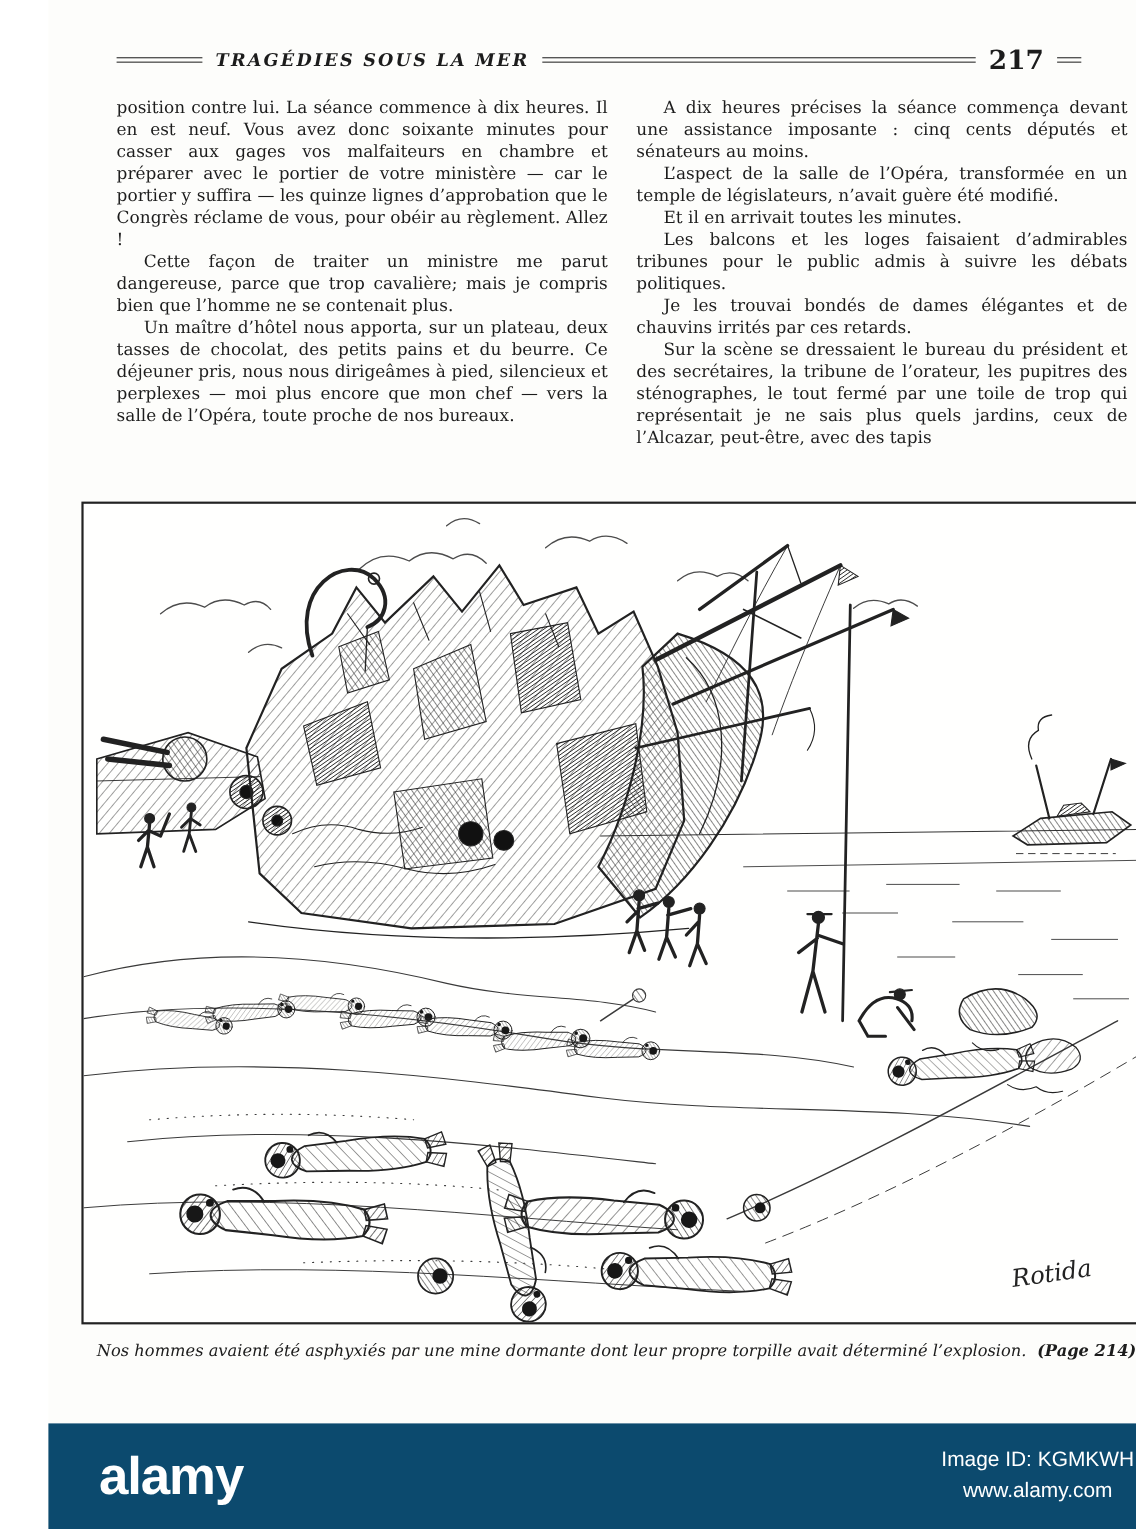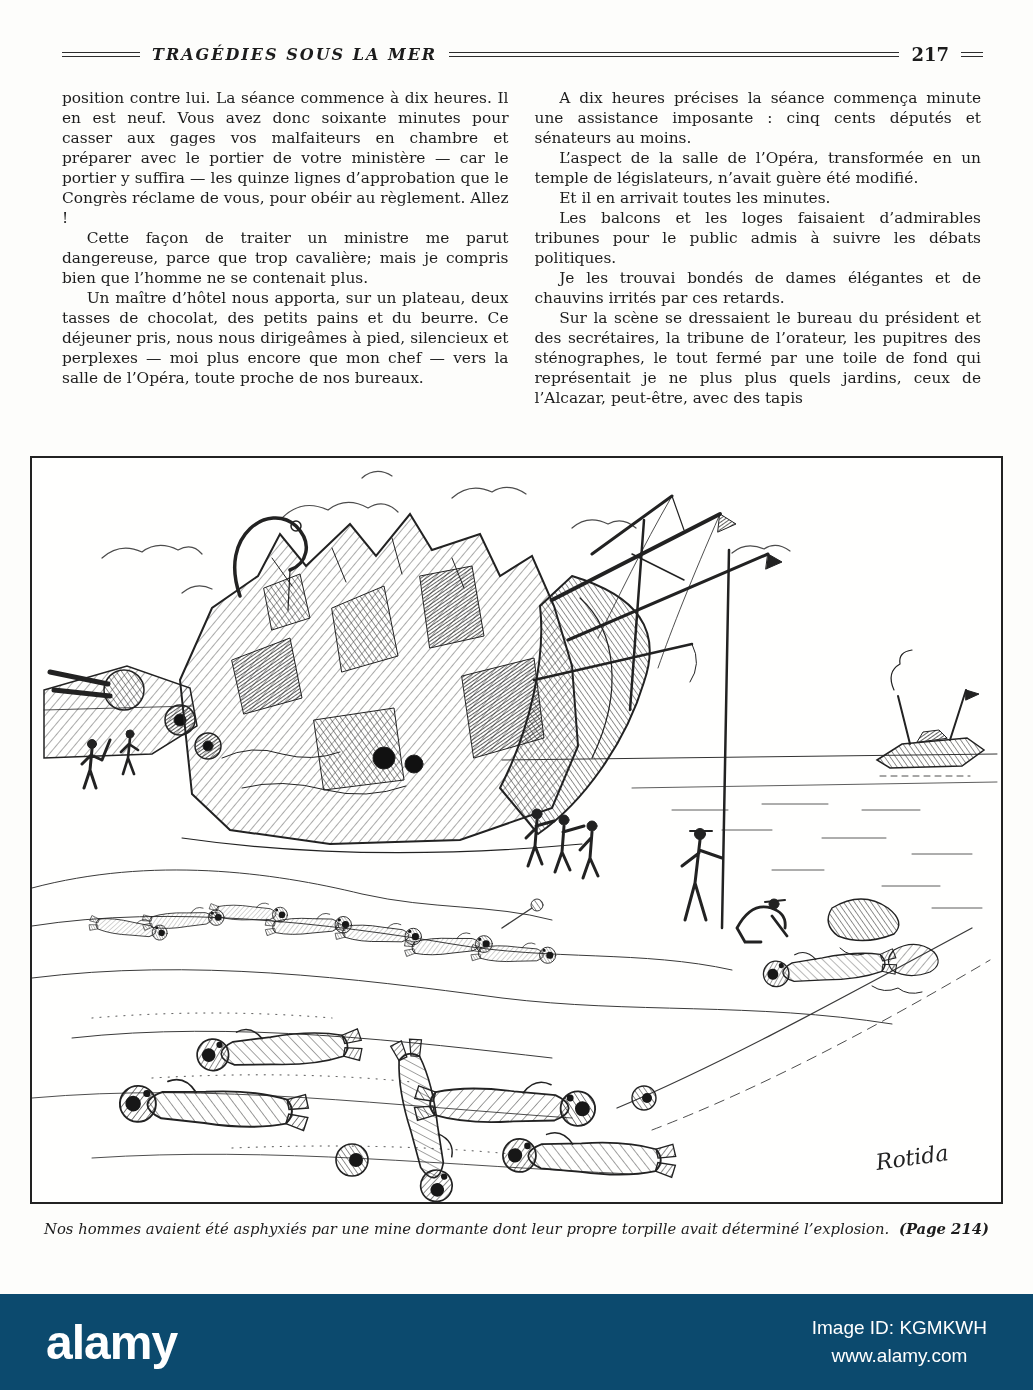--- a/index.html
+++ b/index.html
@@ -1,28 +1,28 @@
 <!DOCTYPE html>
 <html><head>
 <meta charset="utf-8">
 <style>
   html,body{margin:0;padding:0;}
   body{
     width:1033px;height:1390px;position:relative;overflow:hidden;
     background:#ffffff;color:#1c1c1c;
     font-family:"DejaVu Serif","Liberation Serif",serif;
   }
-  .page{position:absolute;inset:0;background:#fdfdfb;}
+  .page{position:absolute;inset:0;background:#fdfdfb;margin-left:44px;}
 
   
   .header{position:absolute;top:42px;left:62px;right:50px;height:24px;display:flex;align-items:center;gap:12px;}
   .dline{height:5px;border-top:1.5px solid #2d2d2d;border-bottom:1.5px solid #2d2d2d;box-sizing:border-box;}
   .dl-a{width:78px}.dl-b{flex:1}.dl-c{width:22px}
   .title{font-style:italic;font-weight:bold;font-size:16px;letter-spacing:2px;white-space:nowrap;}
-  .pagenum{font-size:18px;font-weight:bold;}
+  .pagenum{font-size:24px;font-weight:bold;}
 
   
   .text-block{position:absolute;top:88px;left:62px;width:919px;display:flex;gap:26px;
     font-size:15.4px;line-height:1.3;text-align:justify;}
   .col{flex:1;}
   .col p{margin:0;text-indent:1.6em;}
   .col p.noindent{text-indent:0;}
 
   
   .illustration-frame{position:absolute;top:456px;left:30px;width:973px;height:748px;
@@ -55,26 +55,26 @@
     <span class="dline dl-c"></span>
   </div>
 
   <div class="text-block">
     <div class="col">
       <p class="noindent">position contre lui. La séance commence à dix heures. Il en est neuf. Vous avez donc soixante minutes pour casser aux gages vos malfaiteurs en chambre et préparer avec le portier de votre ministère — car le portier y suffira — les quinze lignes d’approbation que le Congrès réclame de vous, pour obéir au règlement. Allez !</p>
       <p>Cette façon de traiter un ministre me parut dangereuse, parce que trop cavalière; mais je compris bien que l’homme ne se contenait plus.</p>
       <p>Un maître d’hôtel nous apporta, sur un plateau, deux tasses de chocolat, des petits pains et du beurre. Ce déjeuner pris, nous nous dirigeâmes à pied, silencieux et perplexes — moi plus encore que mon chef — vers la salle de l’Opéra, toute proche de nos bureaux.</p>
     </div>
     <div class="col">
-      <p>A dix heures précises la séance commença minute une assistance imposante : cinq cents députés et sénateurs au moins.</p>
+      <p>A dix heures précises la séance commença devant une assistance imposante : cinq cents députés et sénateurs au moins.</p>
       <p>L’aspect de la salle de l’Opéra, transformée en un temple de législateurs, n’avait guère été modifié.</p>
       <p>Et il en arrivait toutes les minutes.</p>
       <p>Les balcons et les loges faisaient d’admirables tribunes pour le public admis à suivre les débats politiques.</p>
       <p>Je les trouvai bondés de dames élégantes et de chauvins irrités par ces retards.</p>
-      <p>Sur la scène se dressaient le bureau du président et des secrétaires, la tribune de l’orateur, les pupitres des sténographes, le tout fermé par une toile de fond qui représentait je ne plus plus quels jardins, ceux de l’Alcazar, peut-être, avec des tapis</p>
+      <p>Sur la scène se dressaient le bureau du président et des secrétaires, la tribune de l’orateur, les pupitres des sténographes, le tout fermé par une toile de trop qui représentait je ne sais plus quels jardins, ceux de l’Alcazar, peut-être, avec des tapis</p>
     </div>
   </div>
 
   <div class="illustration-frame">
     <svg viewBox="0 0 969 744" xmlns="http://www.w3.org/2000/svg">
       <defs>
         <pattern id="hL" width="7" height="7" patternUnits="userSpaceOnUse" patternTransform="rotate(40)">
           <line x1="0" y1="0" x2="0" y2="7" stroke="#2a2a2a" stroke-width="0.8"></line>
         </pattern>
         <pattern id="hM" width="4.5" height="4.5" patternUnits="userSpaceOnUse" patternTransform="rotate(-35)">

